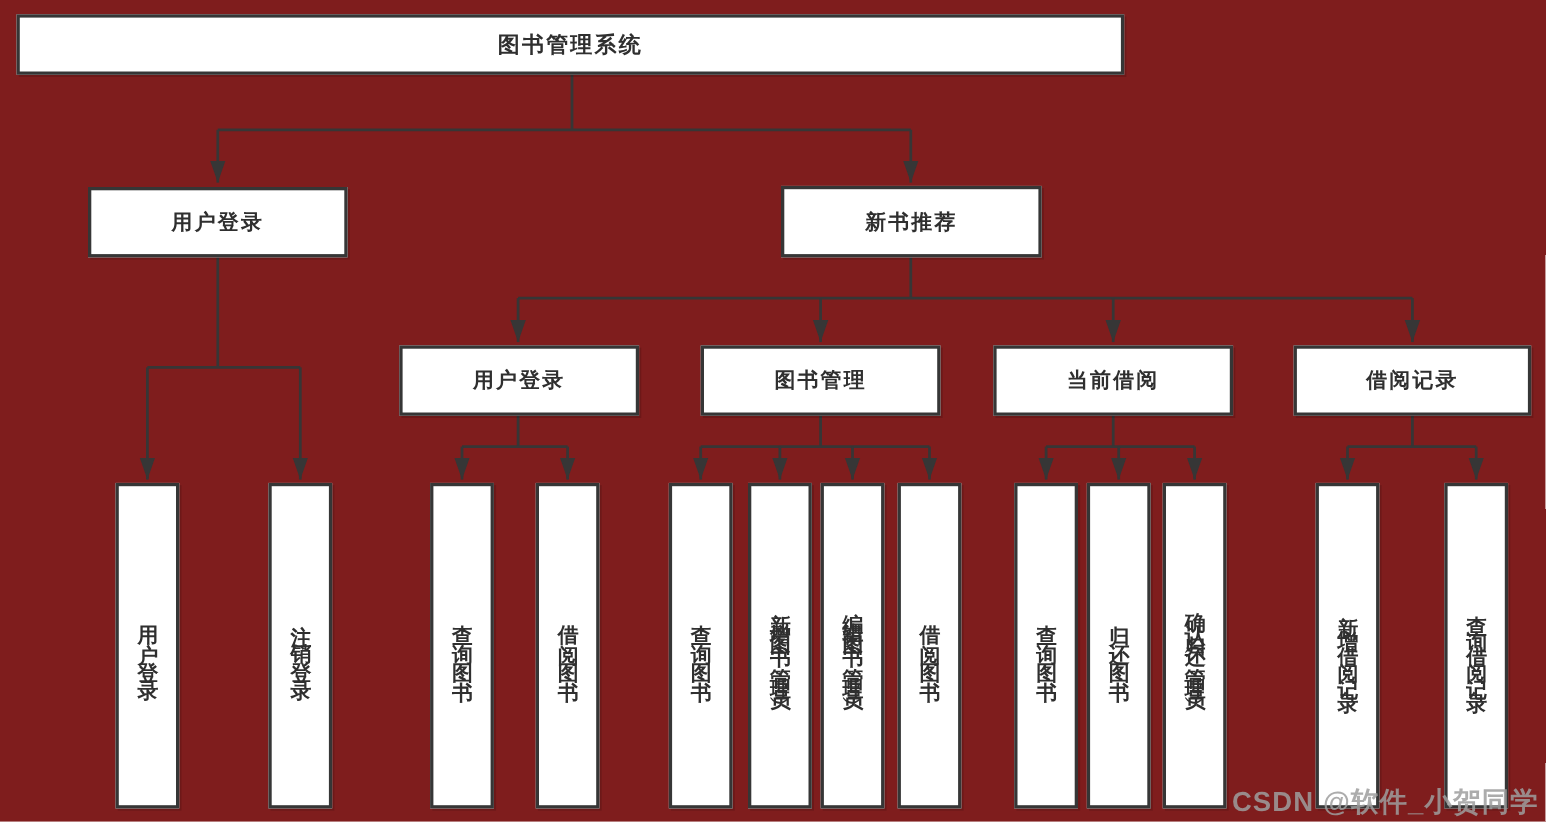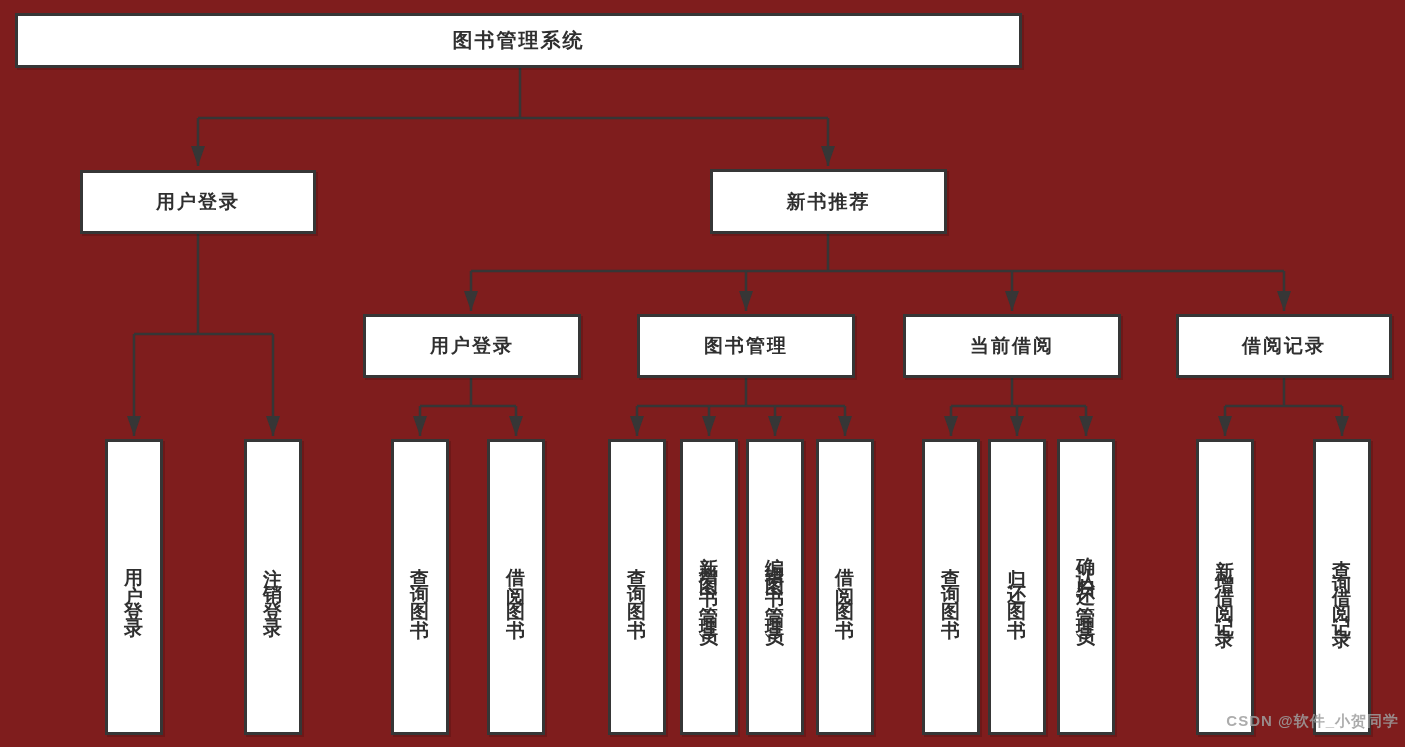--- a/index.html
+++ b/index.html
@@ -51,21 +51,21 @@
     font-size: 19px;
     letter-spacing: 17px;
     line-height: 1;
   }
   .node.leaf span.med  { letter-spacing: 14px; }
   .node.leaf span.tight{ letter-spacing: 10px; }
   .watermark {
     position: absolute;
     top: 712px;
     right: 6px;
-    font-size: 15px;
+    font-size: 25px;
     color: rgba(158,158,158,0.85);
     letter-spacing: 1px;
     z-index: 3;
     white-space: nowrap;
     pointer-events: none;
   }
 </style>
 </head>
 <body>
 

